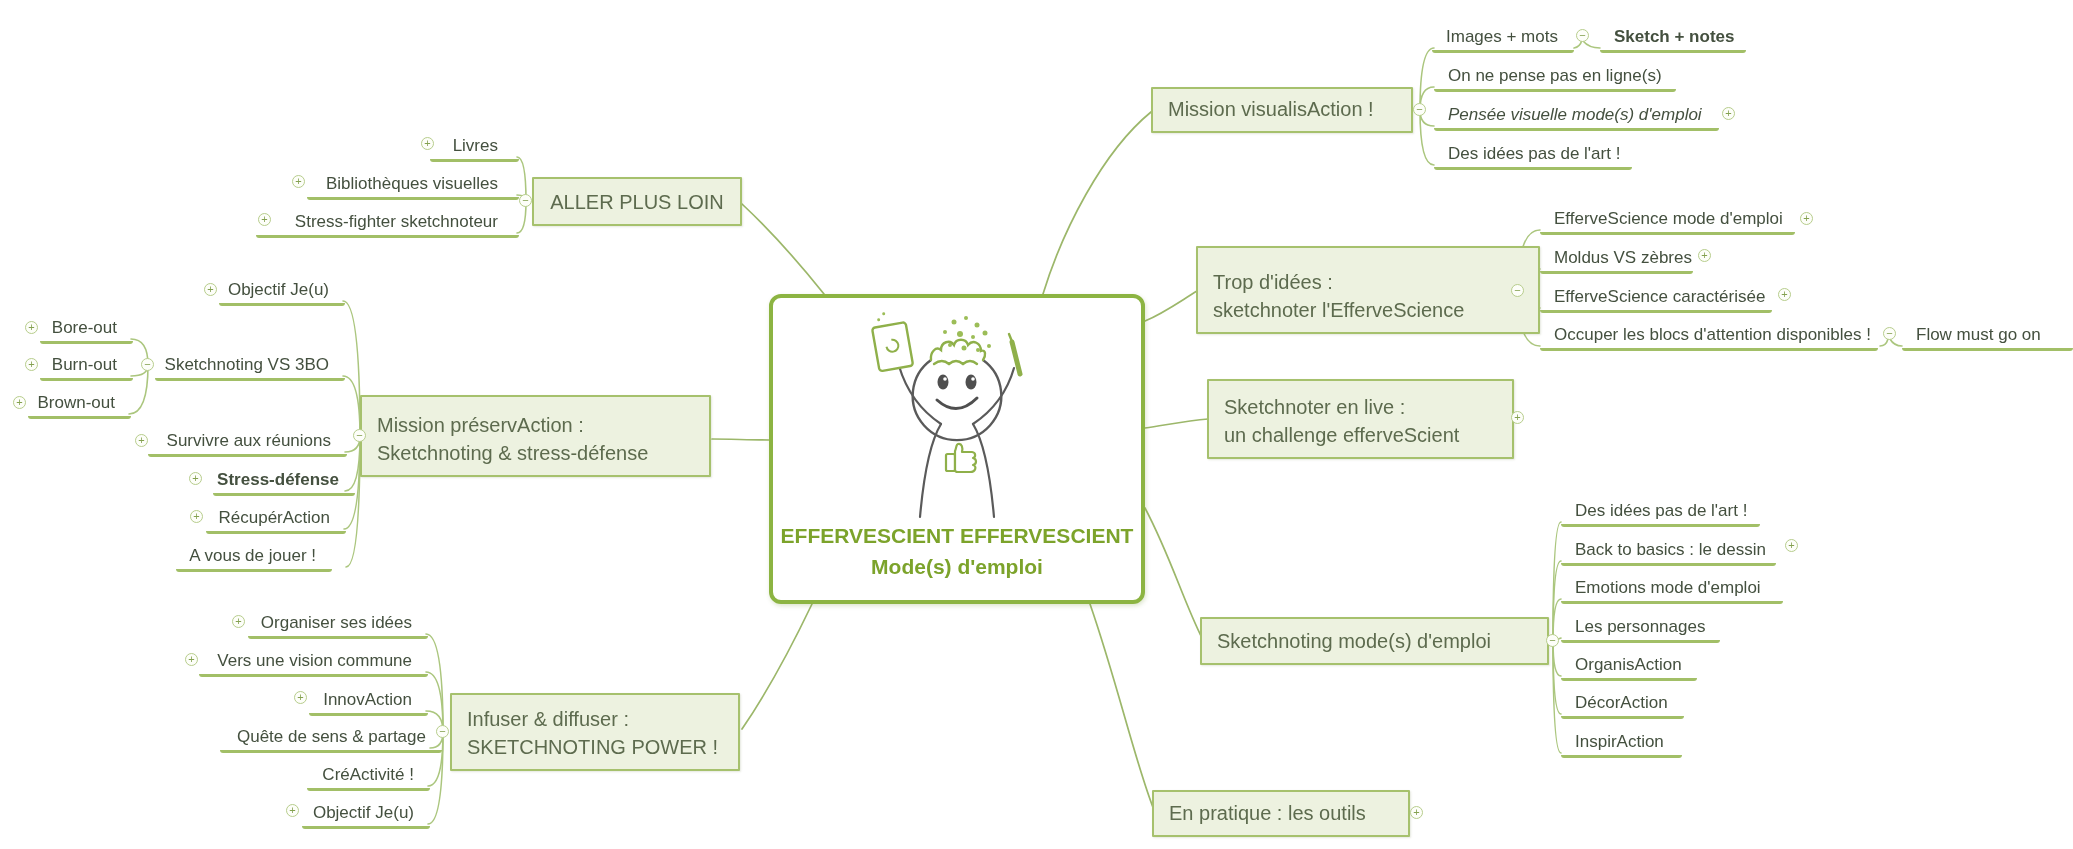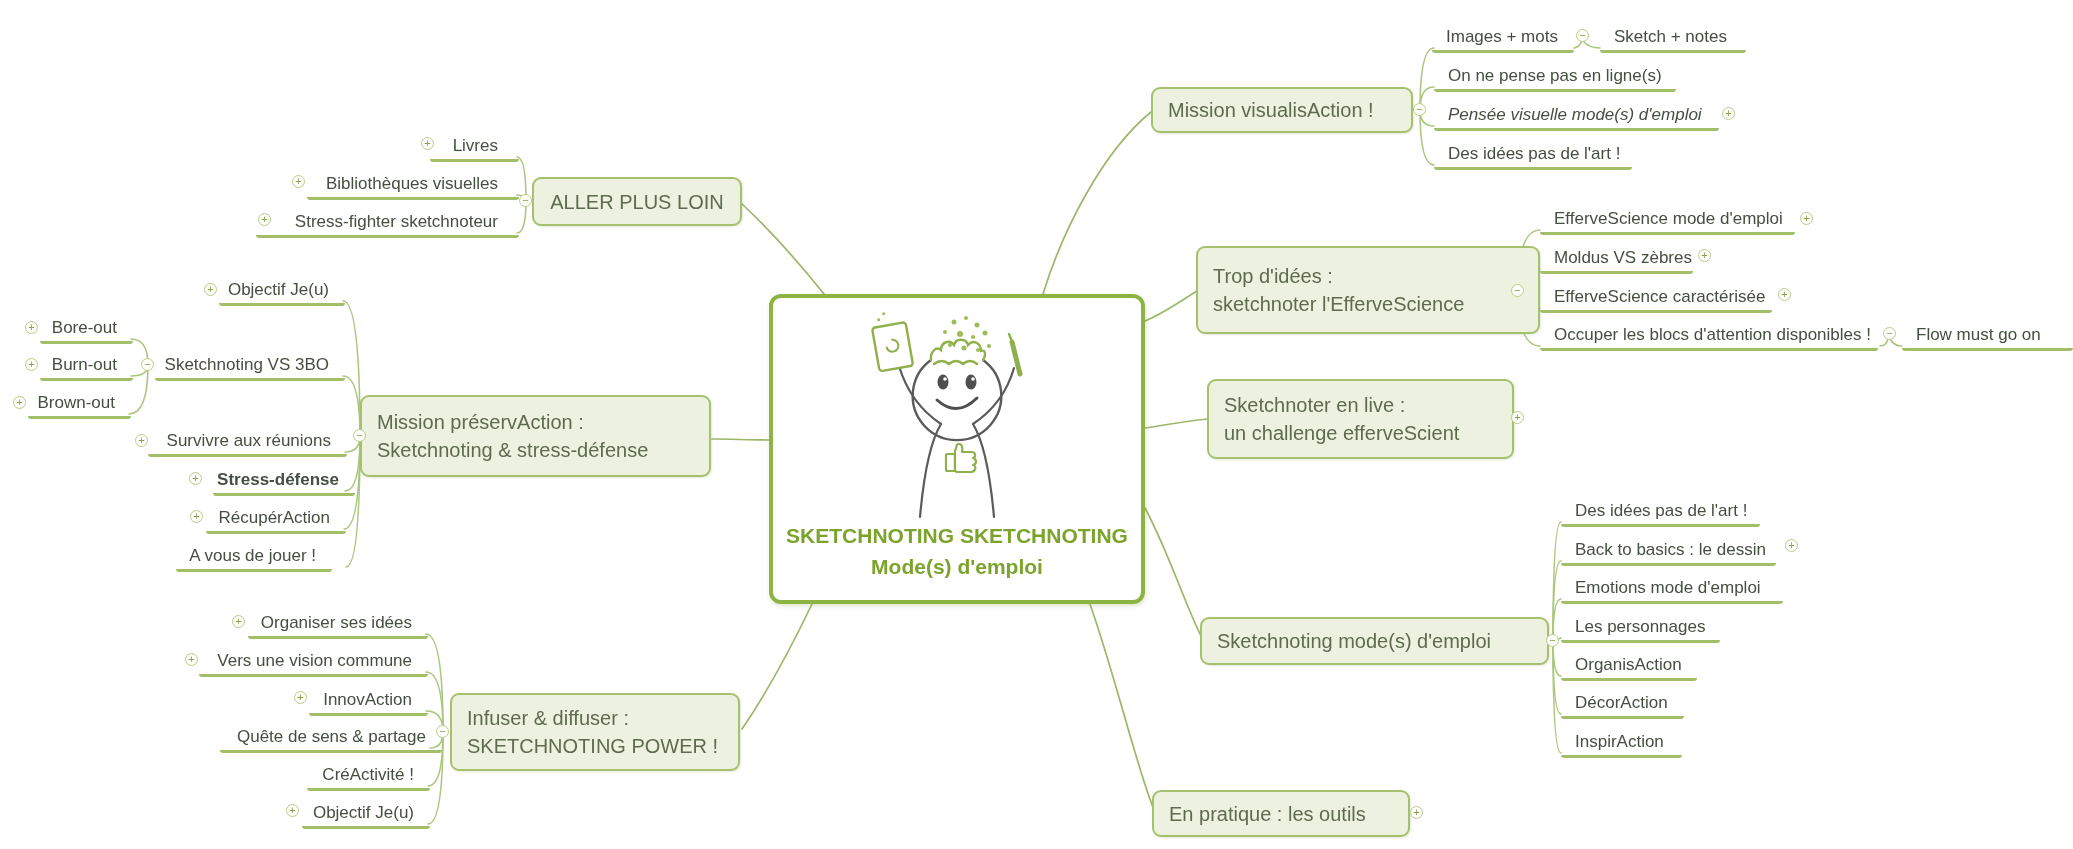--- a/index.html
+++ b/index.html
@@ -12,24 +12,24 @@
     --box-text:#5d6b4e;
     --title-green:#7ca32b;
     --center-border:#8cb442;
   }
   html,body{margin:0;padding:0;background:#ffffff;}
   body{font-family:"Liberation Sans", sans-serif;}
   .stage{position:relative;width:2073px;height:849px;overflow:hidden;background:#ffffff;}
   svg.underlay{position:absolute;left:0;top:0;z-index:0;pointer-events:none;}
   .box{
     position:absolute;z-index:2;background:var(--fill);
-    border:2px solid var(--border);border-radius:9px;
-    display:flex;align-items:center;box-sizing:border-box;
+    border:2px solid var(--border);border-radius:1px;
+    display:flex;align-items:flex-end;box-sizing:border-box;
     color:var(--box-text);font-size:20px;line-height:1.4;
-    padding:0 15px;box-shadow:1px 1px 2px rgba(90,110,50,.15);
+    padding:8px 15px;box-shadow:1px 1px 2px rgba(90,110,50,.15);
     cursor:default;white-space:nowrap;
   }
   .box .two{display:block;}
   .leaf{
     position:absolute;z-index:2;height:26px;box-sizing:content-box;
     border-bottom:3px solid var(--line);border-radius:0 0 3px 3px;
     color:var(--leaf-text);font-size:17px;line-height:25px;
     white-space:nowrap;cursor:default;
   }
   .leaf.r{text-align:left;padding-left:0;}
@@ -164,33 +164,33 @@
 
       <path d="M170 30 L178 62" stroke="#8fb04a" stroke-width="5" stroke-linecap="round"></path>
       <path d="M167 22 L171 32" stroke="#8fb04a" stroke-width="2.4" stroke-linecap="round"></path>
 
       <g transform="translate(104,130)" stroke="#8fb04a" stroke-width="2.2" fill="#ffffff" stroke-linejoin="round">
         <rect x="0" y="12" width="9" height="17" rx="1.5"></rect>
         <path d="M9 14 L9 28 C9 29.5 10.5 30 12 30 L24 30 C30 30 31 24 27 23 C31 22 31 17 27 16 C30 15 30 10.5 26 10 L16 10 C17 6 16 1 12 2 C10 2.5 10.5 6 9 9 Z"></path>
       </g>
     </svg>
     <div class="center-title">
-      <div>SKETCHNOTING SKETCHNOTING</div>
+      <div>EFFERVESCIENT EFFERVESCIENT</div>
       <div>Mode(s) d'emploi</div>
     </div>
   </div>
 
   <div class="box" style="left:1151px;top:87px;width:262px;height:46px;">
     <span>Mission visualisAction !</span>
   </div>
   <div class="toggle" style="left:1413px;top:103px;">−</div>
 
   <div class="leaf r" style="left:1432px;top:24px;width:142px;"><span>Images + mots</span></div>
   <div class="toggle" style="left:1576px;top:29px;">−</div>
-  <div class="leaf r" style="left:1600px;top:24px;width:146px;"><span>Sketch + notes</span></div>
+  <div class="leaf r" style="left:1600px;top:24px;width:146px;font-weight:bold;"><span>Sketch + notes</span></div>
   <div class="leaf r" style="left:1434px;top:63px;width:242px;"><span>On ne pense pas en ligne(s)</span></div>
   <div class="leaf r" style="left:1434px;top:102px;width:285px;font-style:italic;"><span>Pensée visuelle mode(s) d'emploi</span></div>
   <div class="toggle" style="left:1722px;top:107px;">+</div>
   <div class="leaf r" style="left:1434px;top:141px;width:198px;"><span>Des idées pas de l'art !</span></div>
 
   <div class="box" style="left:1196px;top:246px;width:344px;height:88px;">
     <span class="two">
       <span style="display:block">Trop d'idées :</span>
       <span style="display:block">sketchnoter l'EfferveScience</span>
     </span>

